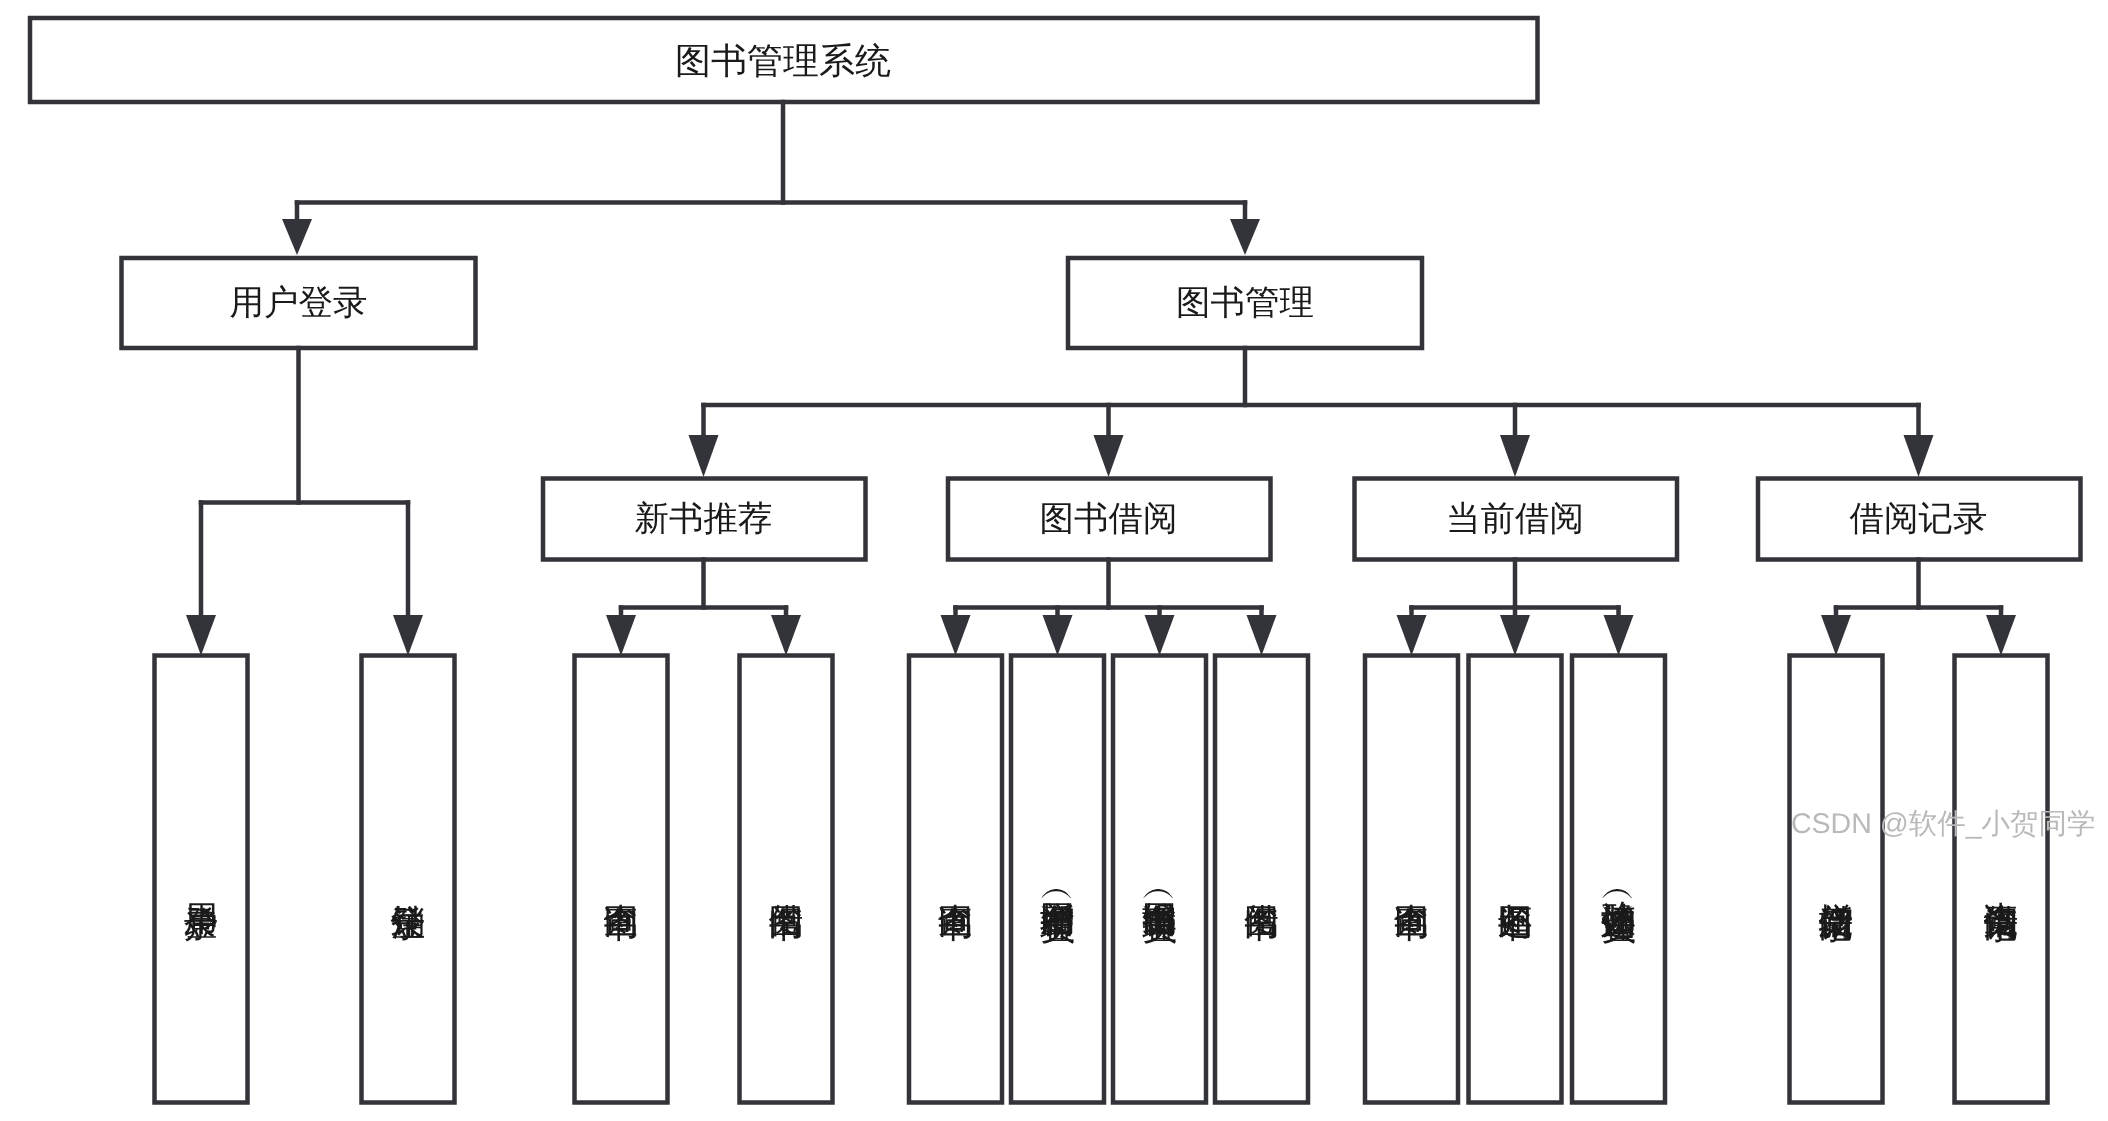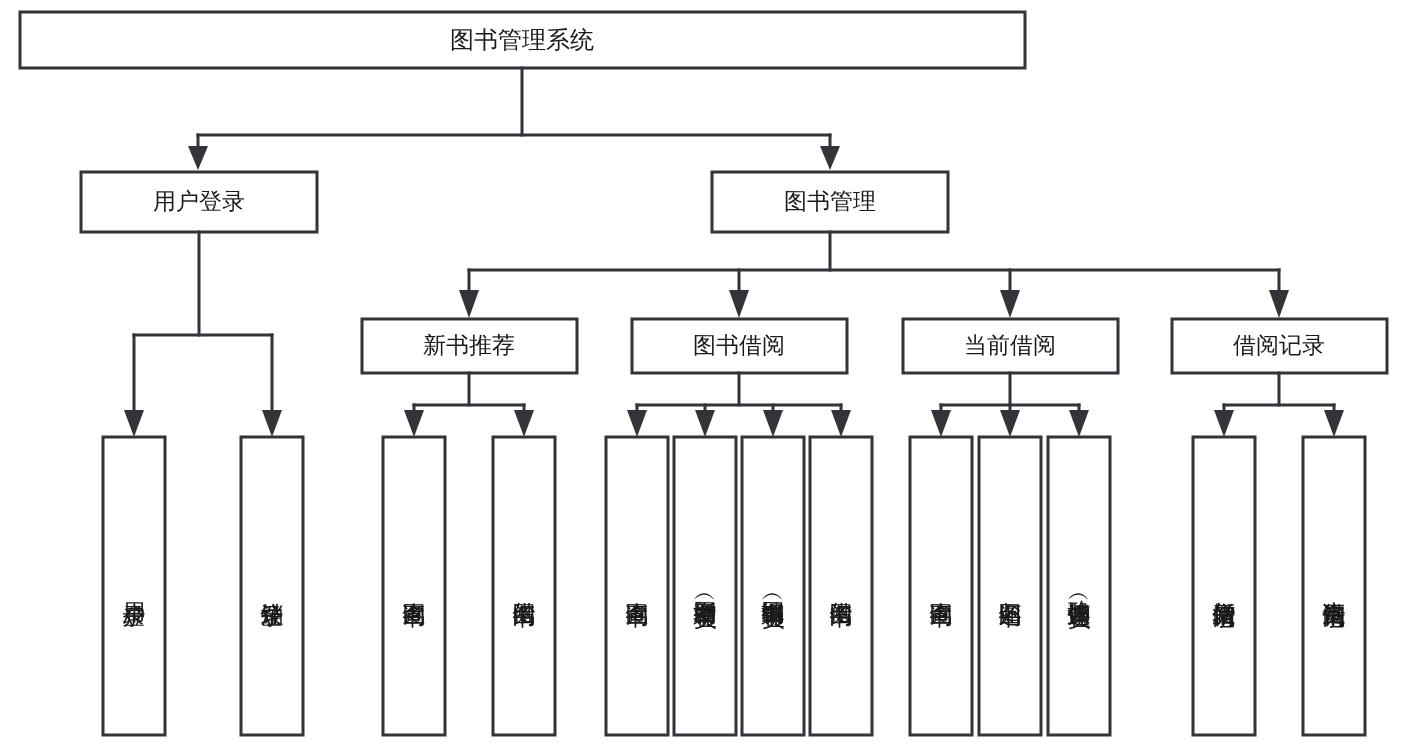--- a/index.html
+++ b/index.html
@@ -212,13 +212,14 @@
   <div class="leaf-label" style="left:742px; top:437px; width:62px; height:298px;">编辑图书（管理员）</div>
   <div class="leaf-label" style="left:810px; top:437px; width:62px; height:298px;">借阅图书</div>
 
   <div class="leaf-label" style="left:910px; top:437px; width:62px; height:298px;">查询图书</div>
   <div class="leaf-label" style="left:979px; top:437px; width:62px; height:298px;">归还图书</div>
   <div class="leaf-label" style="left:1048px; top:437px; width:62px; height:298px;">确认归还（管理员）</div>
 
   <div class="leaf-label" style="left:1193px; top:437px; width:62px; height:298px;">新增借阅记录</div>
   <div class="leaf-label" style="left:1303px; top:437px; width:62px; height:298px;">查询借阅记录</div>
 
+  <div class="watermark">CSDN @软件_小贺同学</div>
 </div>
 
 </body></html>

